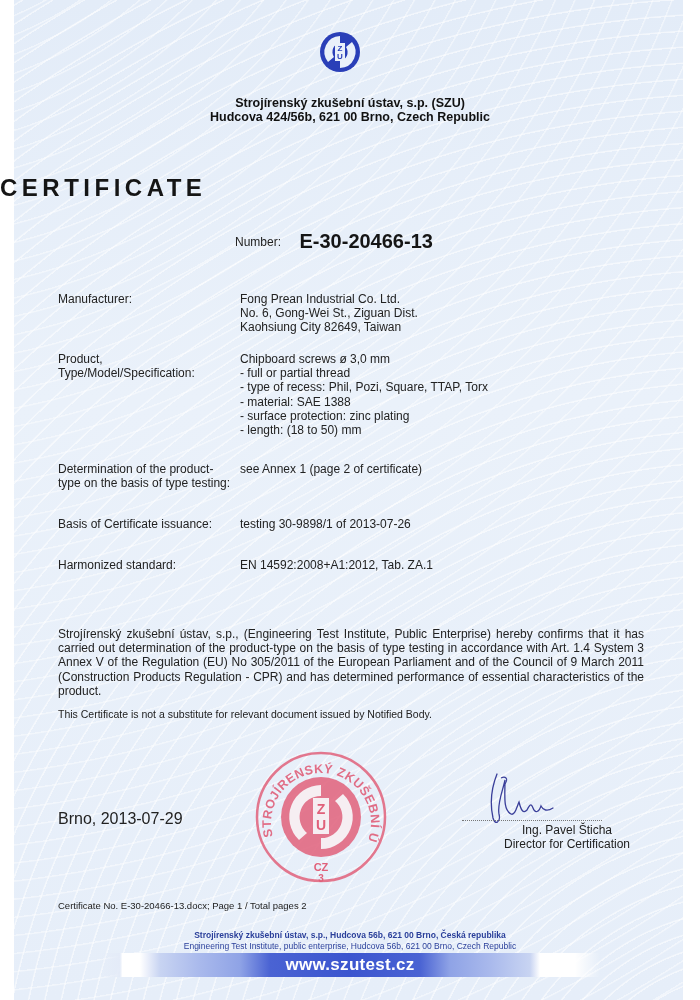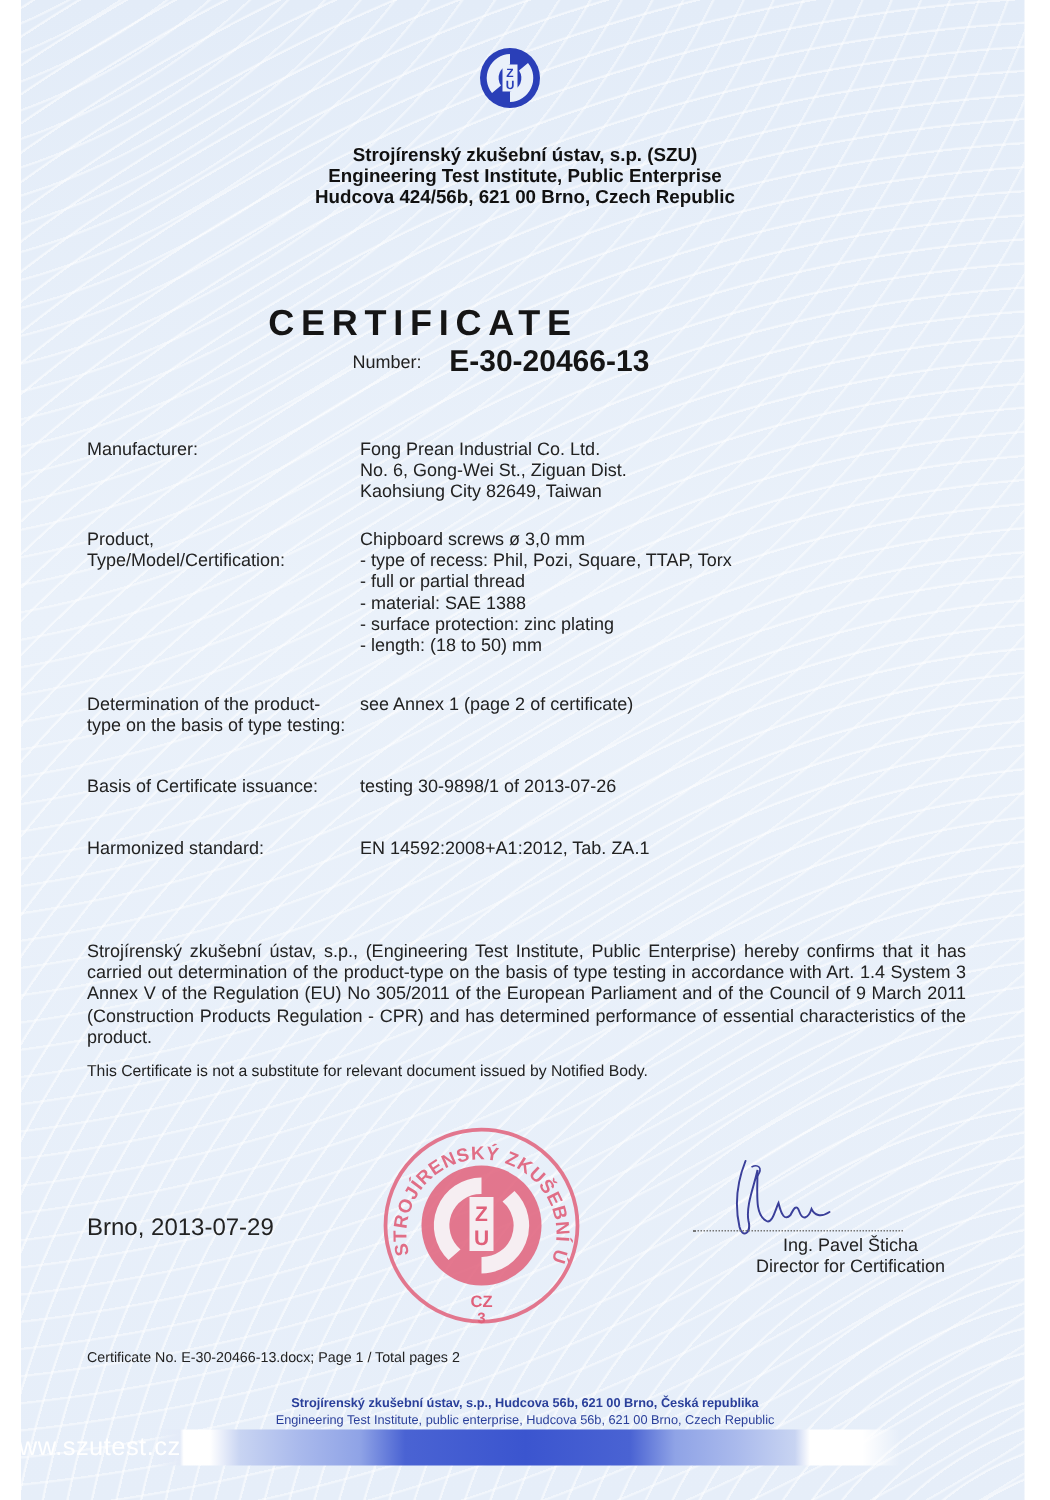--- a/index.html
+++ b/index.html
@@ -15,22 +15,22 @@
         linear-gradient(180deg, #e3ecf8 0%, #eaf1fa 40%, #e6eef9 100%);
     }
     .logo {
       position: absolute; left: 318px; top: 30px; width: 44px; height: 44px;
     }
     .header {
       position: absolute; left: 0; top: 96px; width: 700px; text-align: center;
       font-weight: bold; font-size: 12.5px; line-height: 14px; color: #111;
     }
     .title {
-      position: absolute; left: 0; top: 174px; width: 564px; text-align: center;
-      font-size: 24px; font-weight: bold; letter-spacing: 4.5px; color: #151515; margin-top: 28px;
+      position: absolute; left: 0; top: 174px; width: 564px; text-align: left;
+      font-size: 24px; font-weight: bold; letter-spacing: 4.5px; color: #151515;
     }
     .number-row { position: absolute; left: 235px; top: 230px; white-space: nowrap; }
     .number-label { font-size: 12px; color: #222; vertical-align: middle; }
     .number-value { font-size: 20px; font-weight: bold; margin-left: 14px; vertical-align: middle; color: #151515; }
 
     .field-label, .field-value {
       position: absolute; font-size: 12px; line-height: 14.2px; color: #222; white-space: nowrap;
     }
     .field-label { left: 58px; }
     .field-value { left: 240px; }
@@ -58,66 +58,65 @@
     .footer-addr.cz { top: 930px; font-weight: bold; }
     .footer-addr.en { top: 941px; }
     .web-band {
       position: absolute; left: 100px; top: 953px; width: 500px; height: 24px;
       background: linear-gradient(90deg,
         rgba(255,255,255,0) 0%, #e4ebf8 4%, #ffffff 4.5%, #ffffff 8%,
         #c8d4f2 12%, #a9b9ec 20%, #8fa3e6 28%, #4a63d3 34%, #3b55cf 50%, #4a63d3 64%,
         #8fa3e6 70%, #a9b9ec 78%, #c8d4f2 86%, #ffffff 88%, #ffffff 95%, rgba(255,255,255,0) 100%);
     }
     .web-url {
-      position: absolute; left: 0; top: 955px; width: 700px; text-align: left;
-      color: #ffffff; font-weight: normal; font-size: 17px; letter-spacing: 0.3px;
+      position: absolute; left: 0; top: 955px; width: 700px; text-align: center;
+      color: #ffffff; font-weight: bold; font-size: 17px; letter-spacing: 0.3px;
     }
   </style>
 </head>
 <body>
 
 <div class="paper"></div>
 
 <svg class="logo" viewBox="0 0 44 44">
   <circle cx="22" cy="22" r="20" fill="#2a3fb8"></circle>
   <path d="M22 6 A16 16 0 0 0 10 32 L16 27 A9 9 0 0 1 22 13 Z" fill="#e9f0fa"></path>
   <path d="M22 38 A16 16 0 0 0 34 12 L28 17 A9 9 0 0 1 22 31 Z" fill="#e9f0fa"></path>
   <rect x="17" y="13" width="10" height="18" fill="#e9f0fa"></rect>
   <text x="22" y="21" text-anchor="middle" font-size="8" font-weight="bold" fill="#2a3fb8" font-family="Liberation Sans, sans-serif">Z</text>
   <text x="22" y="29" text-anchor="middle" font-size="8" font-weight="bold" fill="#2a3fb8" font-family="Liberation Sans, sans-serif">U</text>
 </svg>
 
 <div class="header">
   <div>Strojírenský zkušební ústav, s.p. (SZU)</div>
-  <div>Engineering Test Institute, Public Enterprise</div>
   <div>Hudcova 424/56b, 621 00 Brno, Czech Republic</div>
 </div>
 
 <div class="title">CERTIFICATE</div>
 
 <div class="number-row">
   <span class="number-label">Number:</span>
   <span class="number-value">E-30-20466-13</span>
 </div>
 
 <div class="field-label" style="top:292px">Manufacturer:</div>
 <div class="field-value" style="top:292px">
   <div>Fong Prean Industrial Co. Ltd.</div>
   <div>No. 6, Gong-Wei St., Ziguan Dist.</div>
   <div>Kaohsiung City 82649, Taiwan</div>
 </div>
 
 <div class="field-label" style="top:352px">
   <div>Product,</div>
-  <div>Type/Model/Certification:</div>
+  <div>Type/Model/Specification:</div>
 </div>
 <div class="field-value" style="top:352px">
   <div>Chipboard screws ø 3,0 mm</div>
+  <div>- full or partial thread</div>
   <div>- type of recess: Phil, Pozi, Square, TTAP, Torx</div>
-  <div>- full or partial thread</div>
   <div>- material: SAE 1388</div>
   <div>- surface protection: zinc plating</div>
   <div>- length: (18 to 50) mm</div>
 </div>
 
 <div class="field-label" style="top:462px">
   <div>Determination of the product-</div>
   <div>type on the basis of type testing:</div>
 </div>
 <div class="field-value" style="top:462px">see Annex 1 (page 2 of certificate)</div>

